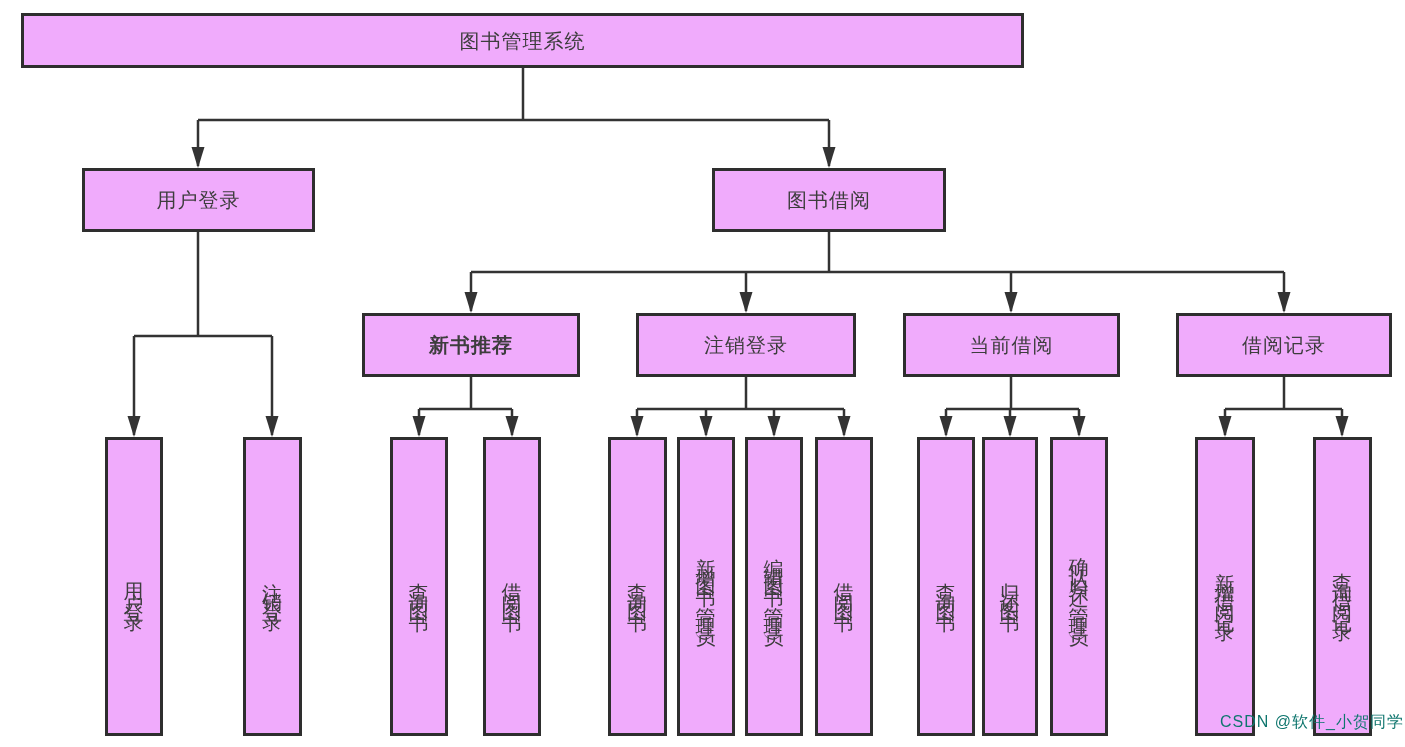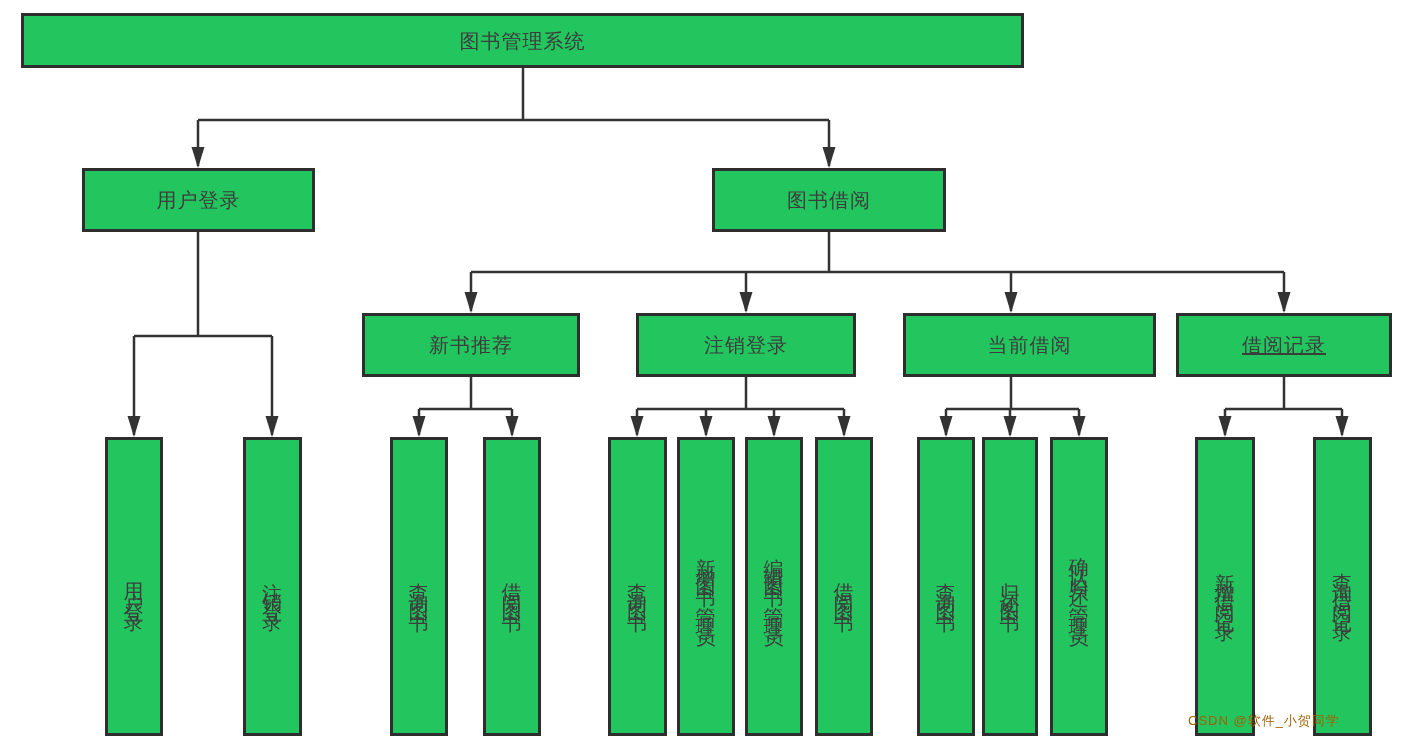--- a/index.html
+++ b/index.html
@@ -20,21 +20,21 @@
   #connector-svg {
     position: absolute;
     left: 0;
     top: 0;
     width: 1405px;
     height: 747px;
   }
   .node {
     position: absolute;
     box-sizing: border-box;
-    background: #22c55e;
+    background: #f0abfc;
     border: 3px solid #2e2e2e;
     display: flex;
     align-items: center;
     justify-content: center;
     color: #3d3d3d;
     font-size: 20px;
     line-height: 1;
     text-align: center;
   }
   .h-node span {
@@ -43,24 +43,24 @@
   }
   .v-node span {
     writing-mode: vertical-rl;
     text-orientation: mixed;
     letter-spacing: 10px;
     line-height: 1;
     white-space: nowrap;
   }
   .watermark {
     position: absolute;
-    left: 1188px;
+    left: 1220px;
     top: 712px;
-    font-size: 13px;
-    color: #a16207;
+    font-size: 16px;
+    color: #0f766e;
     letter-spacing: 1px;
     white-space: nowrap;
   }
 </style>
 </head>
 <body>
 
 <div id="canvas">
 
   <svg id="connector-svg" viewBox="0 0 1405 747" xmlns="http://www.w3.org/2000/svg">
@@ -122,30 +122,30 @@
     <span>图书管理系统</span>
   </div>
 
   <div class="node h-node" style="left:82px; top:168px; width:233px; height:64px;">
     <span>用户登录</span>
   </div>
   <div class="node h-node" style="left:712px; top:168px; width:234px; height:64px;">
     <span>图书借阅</span>
   </div>
 
-  <div class="node h-node" style="left:362px; top:313px; width:218px; height:64px;">
+  <div class="node h-node" style="left:362px; top:313px; width:218px; height:64px;font-weight:bold;">
     <span>新书推荐</span>
   </div>
   <div class="node h-node" style="left:636px; top:313px; width:220px; height:64px;">
     <span>注销登录</span>
   </div>
-  <div class="node h-node" style="left:903px; top:313px; width:253px; height:64px;">
+  <div class="node h-node" style="left:903px; top:313px; width:217px; height:64px;">
     <span>当前借阅</span>
   </div>
-  <div class="node h-node" style="left:1176px; top:313px; width:216px; height:64px;text-decoration:underline;">
+  <div class="node h-node" style="left:1176px; top:313px; width:216px; height:64px;">
     <span>借阅记录</span>
   </div>
 
   <div class="node v-node" style="left:105px; top:437px; width:58px; height:299px;">
     <span>用户登录</span>
   </div>
   <div class="node v-node" style="left:243px; top:437px; width:59px; height:299px;">
     <span>注销登录</span>
   </div>
 

